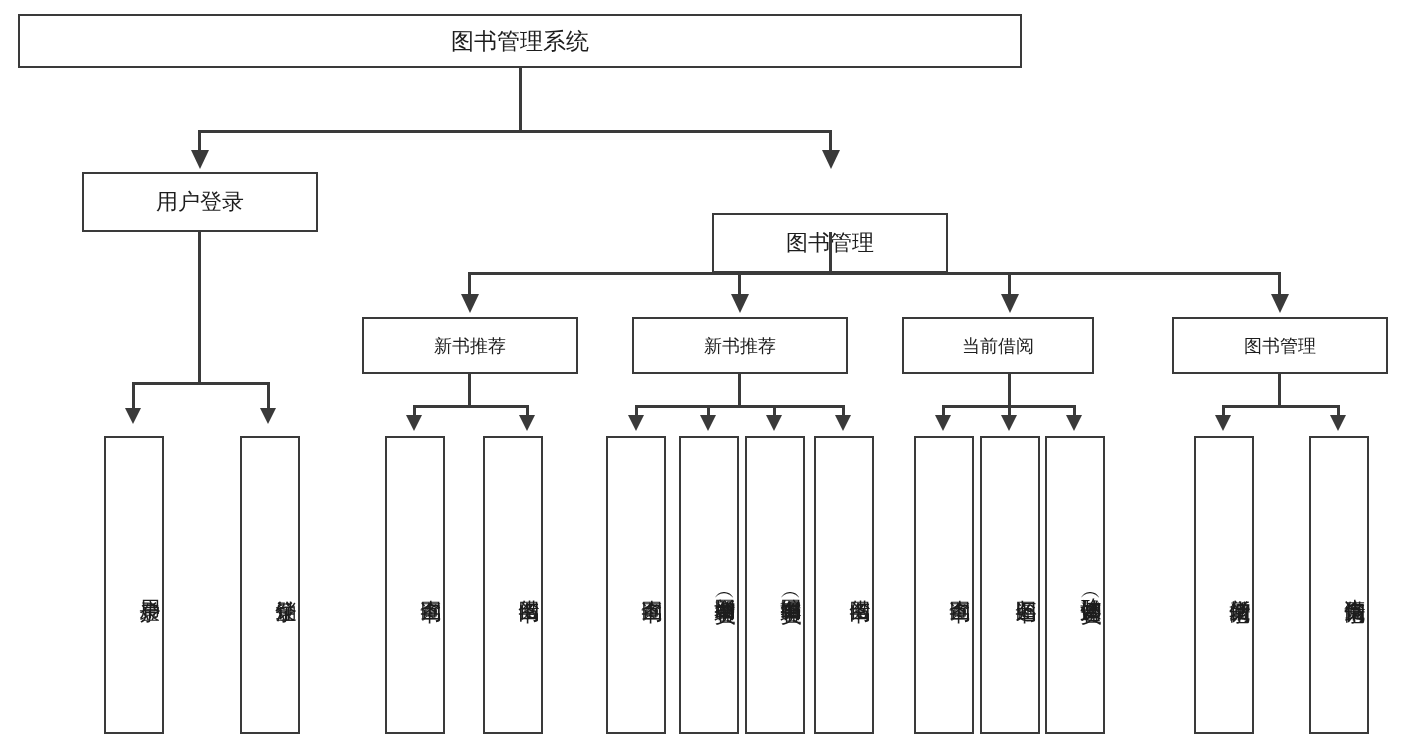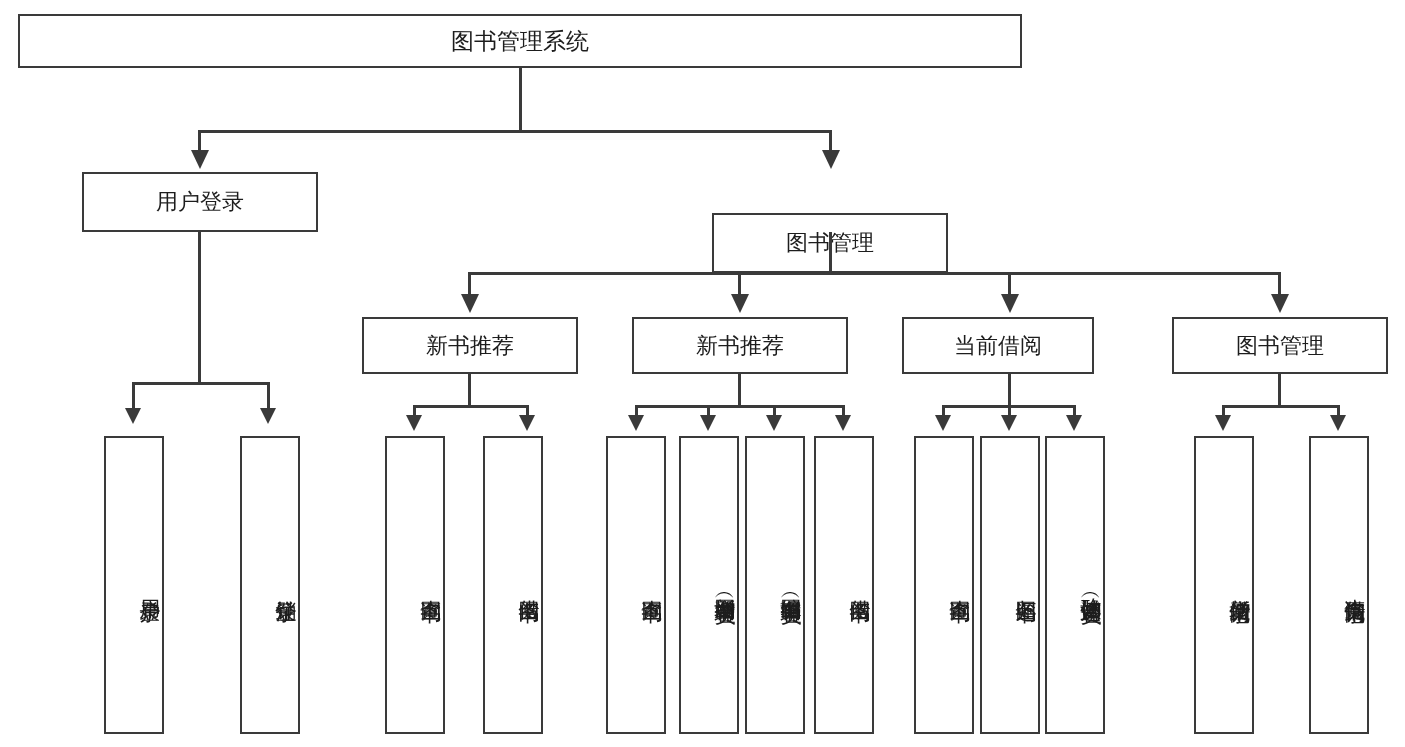--- a/index.html
+++ b/index.html
@@ -28,21 +28,21 @@
     color: #1d1d1d;
     text-align: center;
   }
   .node.root {
     font-size: 23px;
   }
   .node.lvl2 {
     font-size: 22px;
   }
   .node.lvl3 {
-    font-size: 22px;
+    font-size: 18px;
   }
   .node.leaf {
     font-size: 21px;
     writing-mode: vertical-rl;
     text-orientation: upright;
     line-height: 1.18;
     letter-spacing: 1px;
     padding: 14px 0;
     align-items: flex-start;
     justify-content: center;

